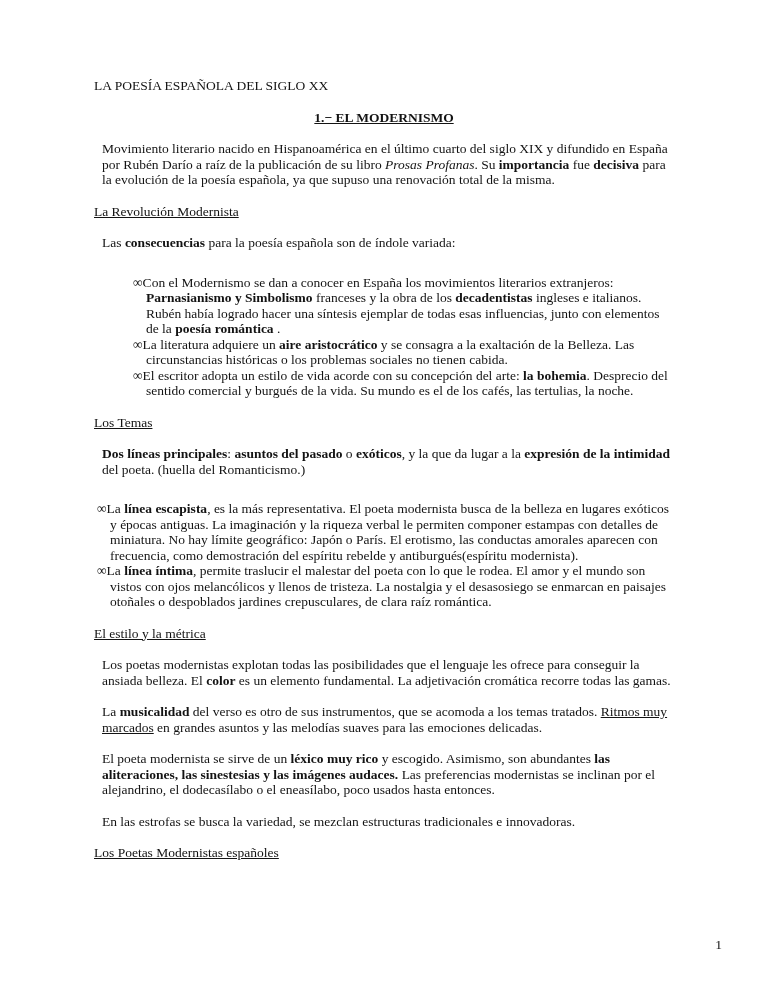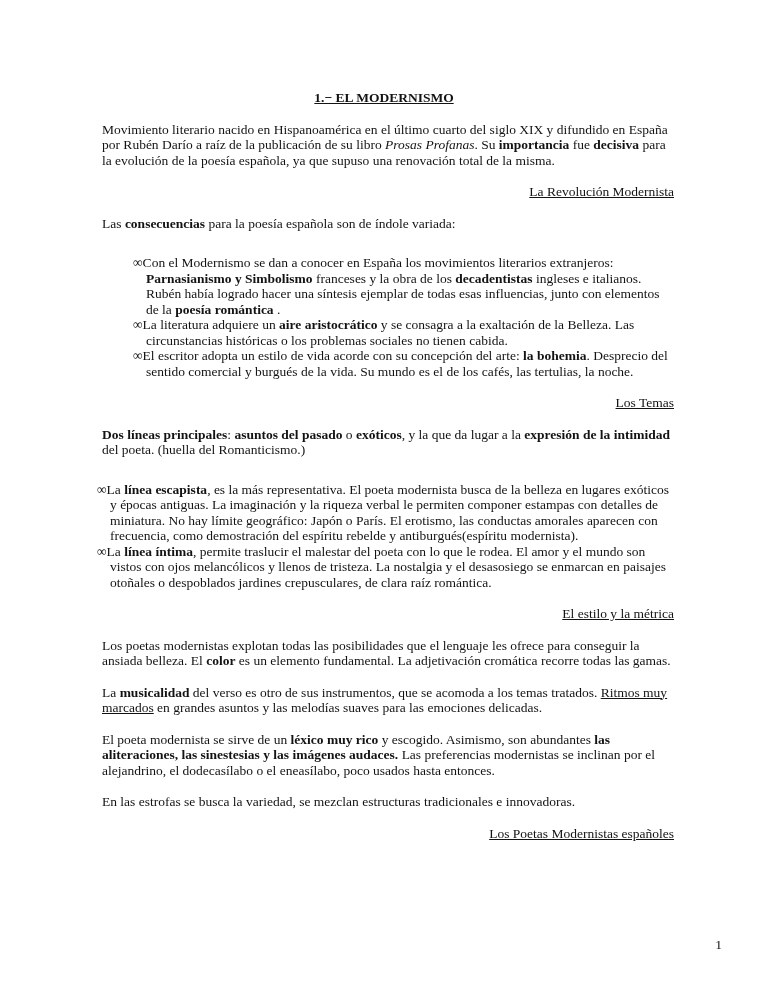--- a/index.html
+++ b/index.html
@@ -24,21 +24,20 @@
   }
   .main-heading {
     font-weight: bold;
     text-decoration: underline;
     margin: 12px 0 16px 0;
     text-align: center;
   }
   .sub-heading {
     text-decoration: underline;
     margin: 12px 0 16px 0;
-    text-align: right;
   }
   .para {
     margin: 0 0 16px 8px;
   }
   .list {
     margin: 24px 0 16px 0;
     font-family: Liberation Serif, serif;
   }
   .list-deep { padding-left: 52px; }
   .list-shallow { padding-left: 16px; }
@@ -50,20 +49,21 @@
     position: absolute;
     right: 46px;
     bottom: 42px;
   }
 </style>
 </head>
 <body>
 
 <div class="page">
 
+  <p class="doc-title">LA POESÍA ESPAÑOLA DEL SIGLO XX</p>
 
   <p class="main-heading">1.− EL MODERNISMO</p>
 
   <p class="para"><span>Movimiento literario nacido en Hispanoamérica en el último cuarto del siglo XIX y difundido en España por Rubén Darío a raíz de la publicación de su libro </span><i>Prosas Profanas</i><span>. Su </span><b>importancia</b><span> fue </span><b>decisiva</b><span> para la evolución de la poesía española, ya que supuso una renovación total de la misma.</span></p>
 
   <p class="sub-heading">La Revolución Modernista</p>
 
   <p class="para"><span>Las </span><b>consecuencias</b><span> para la poesía española son de índole variada:</span></p>
 
   <div class="list list-deep">

